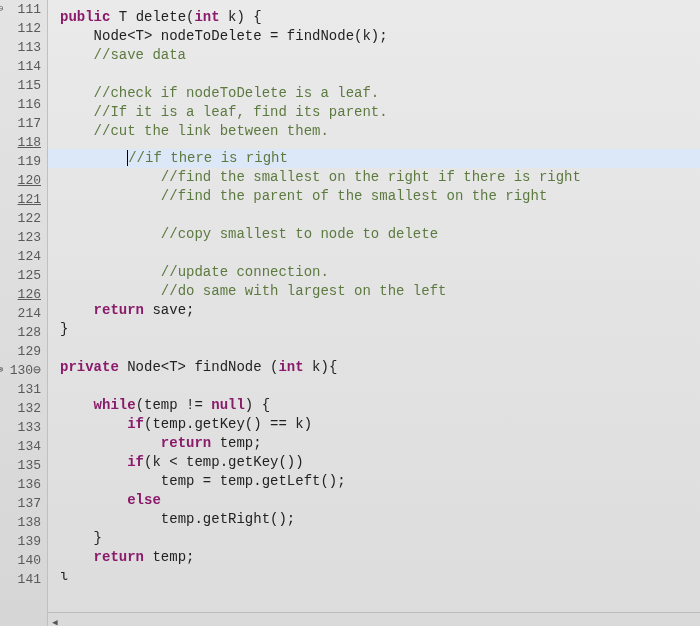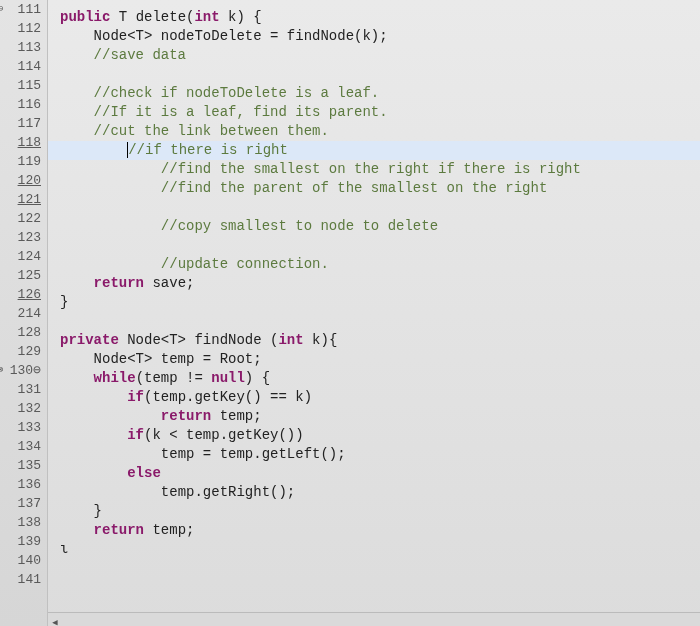--- a/index.html
+++ b/index.html
@@ -47,20 +47,21 @@
     height: 19px;
     line-height: 19px;
     white-space: pre;
     color: #222;
   }
   .row.highlight {
     background: #dce8f8;
     margin-left: -12px;
     padding-left: 12px;
     width: calc(100% + 12px);
+    margin-top: 8px;
   }
   .kw { color: #8a1a6a; font-weight: bold; }
   .comment { color: #5c7a3f; }
   .cursor {
     display: inline-block;
     width: 1px;
     height: 16px;
     background: #000;
     vertical-align: middle;
     margin-right: 0px;
@@ -129,25 +130,26 @@
     <div class="row"><span>    </span><span class="comment">//check if nodeToDelete is a leaf.</span></div>
     <div class="row"><span>    </span><span class="comment">//If it is a leaf, find its parent.</span></div>
     <div class="row"><span>    </span><span class="comment">//cut the link between them.</span></div>
     <div class="row highlight"><span>        </span><span class="cursor"></span><span class="comment">//if there is right</span></div>
     <div class="row"><span>            </span><span class="comment">//find the smallest on the right if there is right</span></div>
     <div class="row"><span>            </span><span class="comment">//find the parent of the smallest on the right</span></div>
     <div class="row"><span>            </span><span></span></div>
     <div class="row"><span>            </span><span class="comment">//copy smallest to node to delete</span></div>
     <div class="row"><span>            </span><span></span></div>
     <div class="row"><span>            </span><span class="comment">//update connection.</span></div>
+    <div class="row"><span>            </span><span class="comment">//do same with largest on the left</span></div>
     <div class="row"><span>    </span><span class="kw">return</span><span> save;</span></div>
     <div class="row"><span></span><span>}</span></div>
     <div class="row"><span></span><span></span></div>
     <div class="row"><span class="kw">private</span><span> Node&lt;T&gt; findNode (</span><span class="kw">int</span><span> k){</span></div>
-    <div class="row"><span>    </span><span>Node&lt;T&gt; temp = Root;</span></div>
+    <div class="row"><span>    </span></div>
     <div class="row"><span>    </span><span class="kw">while</span><span>(temp != </span><span class="kw">null</span><span>) {</span></div>
     <div class="row"><span>        </span><span class="kw">if</span><span>(temp.getKey() == k)</span></div>
     <div class="row"><span>            </span><span class="kw">return</span><span> temp;</span></div>
     <div class="row"><span>        </span><span class="kw">if</span><span>(k &lt; temp.getKey())</span></div>
     <div class="row"><span>            </span><span>temp = temp.getLeft();</span></div>
     <div class="row"><span>        </span><span class="kw">else</span><span></span></div>
     <div class="row"><span>            </span><span>temp.getRight();</span></div>
     <div class="row"><span>    </span><span>}</span></div>
     <div class="row"><span>    </span><span class="kw">return</span><span> temp;</span></div>
     <div class="row"><span></span><span>ι</span></div>

